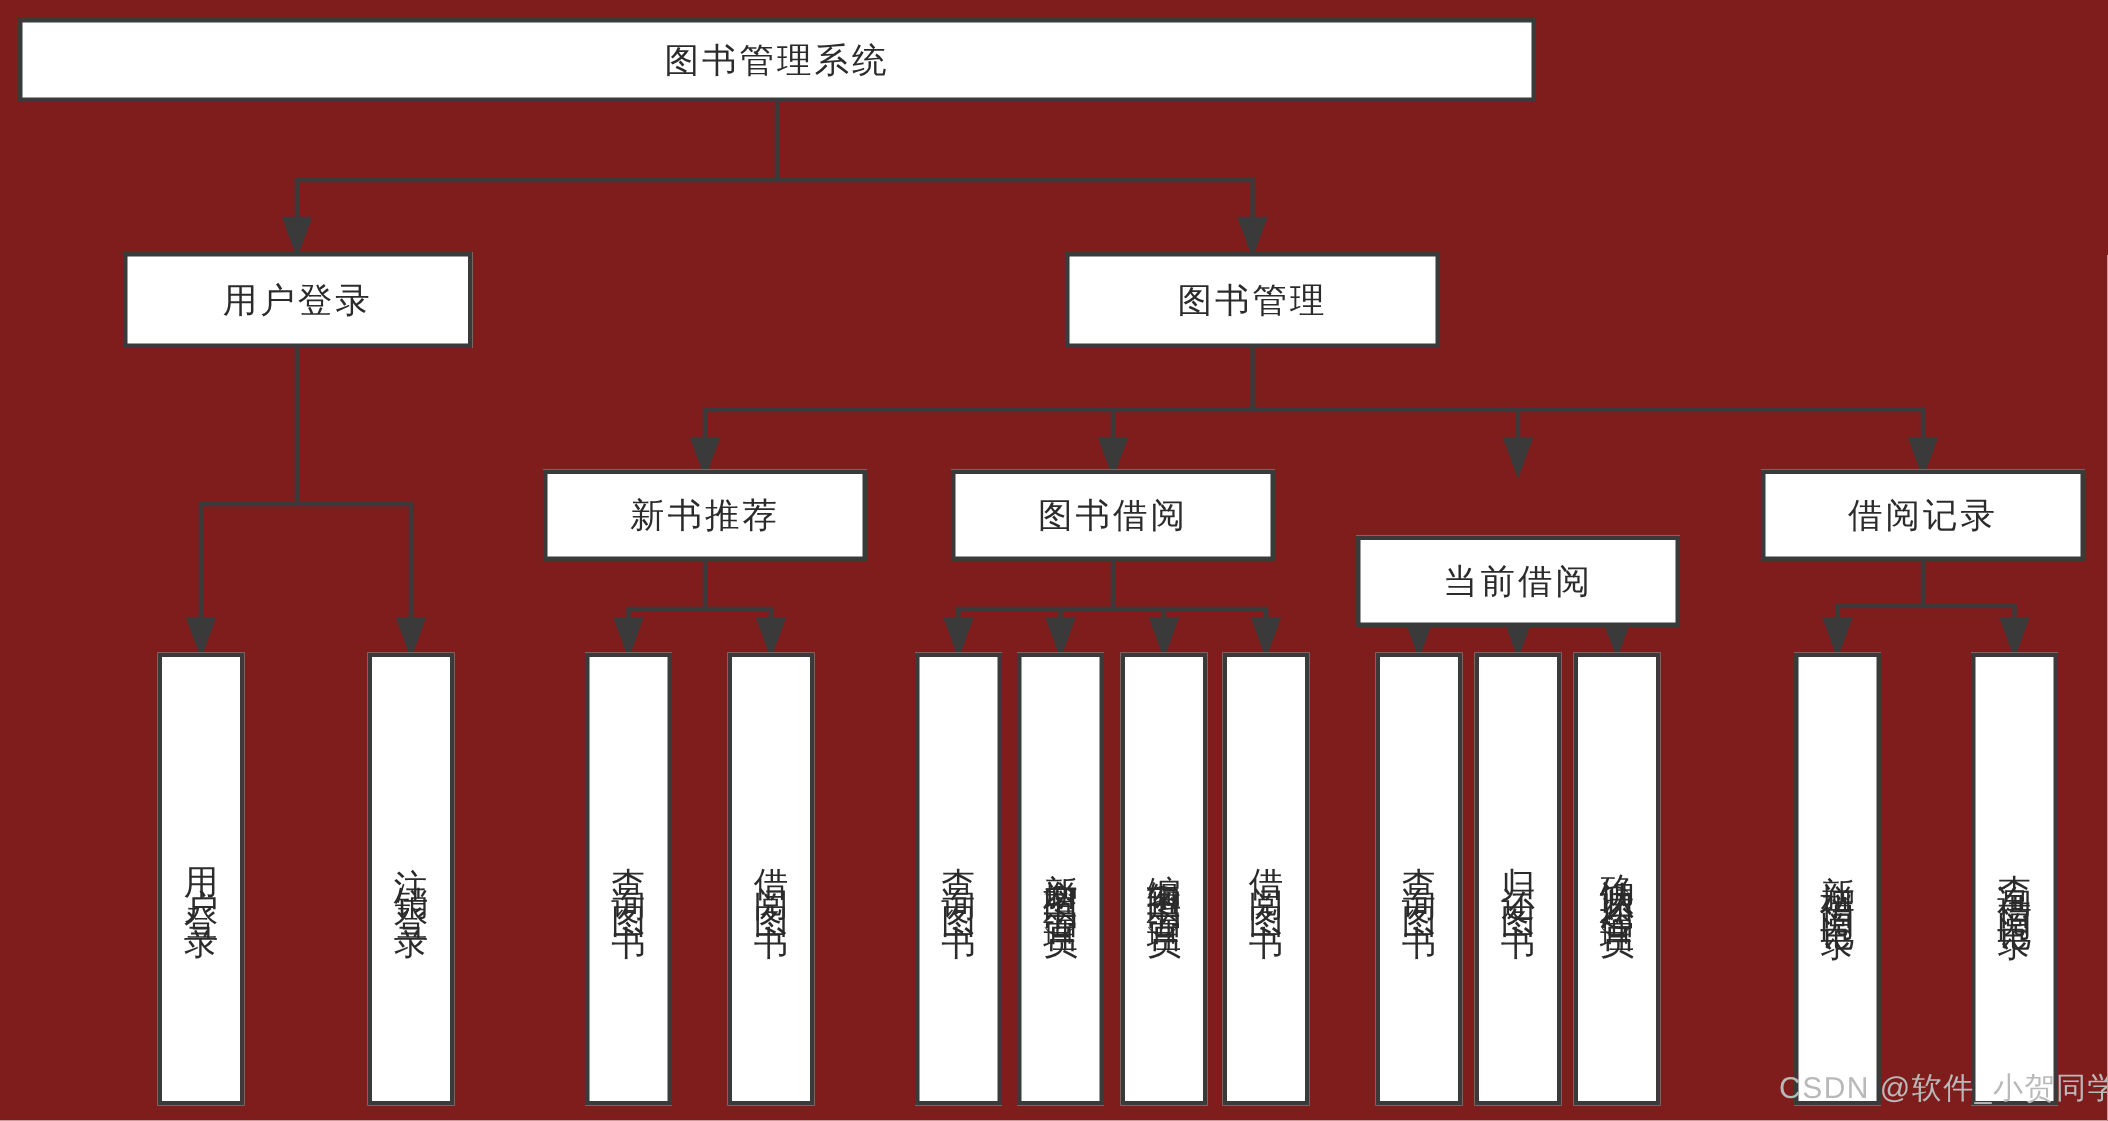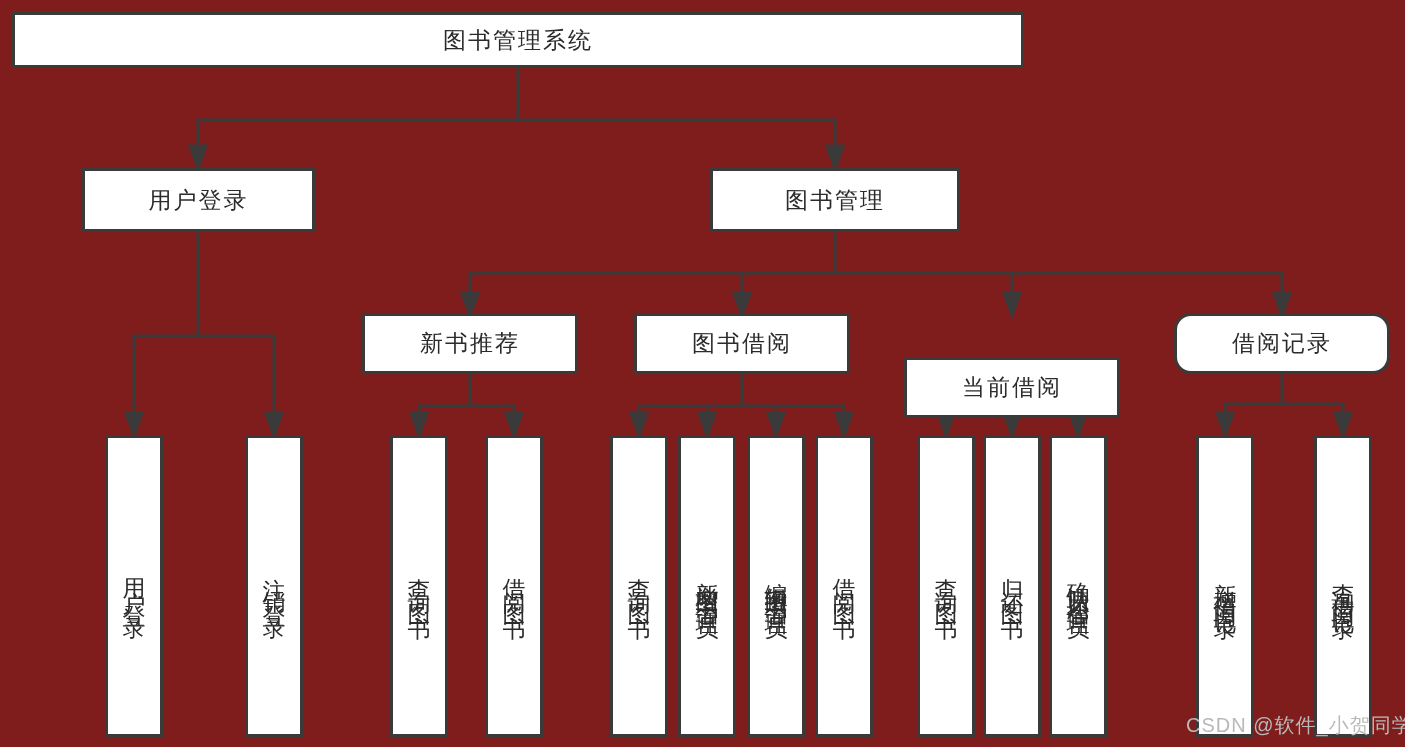--- a/index.html
+++ b/index.html
@@ -100,21 +100,21 @@
 
   <div class="node node-h" style="left:634px;top:313px;width:216px;height:61px;">
     <span>图书借阅</span>
   </div>
   <div class="node node-h" style="left:362px;top:313px;width:216px;height:61px;">
     <span>新书推荐</span>
   </div>
   <div class="node node-h" style="left:904px;top:313px;width:216px;height:61px;margin-top:44px;">
     <span>当前借阅</span>
   </div>
-  <div class="node node-h" style="left:1174px;top:313px;width:216px;height:61px;border-radius:17px;">
+  <div class="node node-h" style="left:1174px;top:313px;width:216px;height:61px;">
     <span>借阅记录</span>
   </div>
 
   <div class="node leaf" style="left:105px;">
     <span class="vtext sp-s">用户登录</span>
   </div>
   <div class="node leaf" style="left:245px;">
     <span class="vtext sp-s">注销登录</span>
   </div>
 

